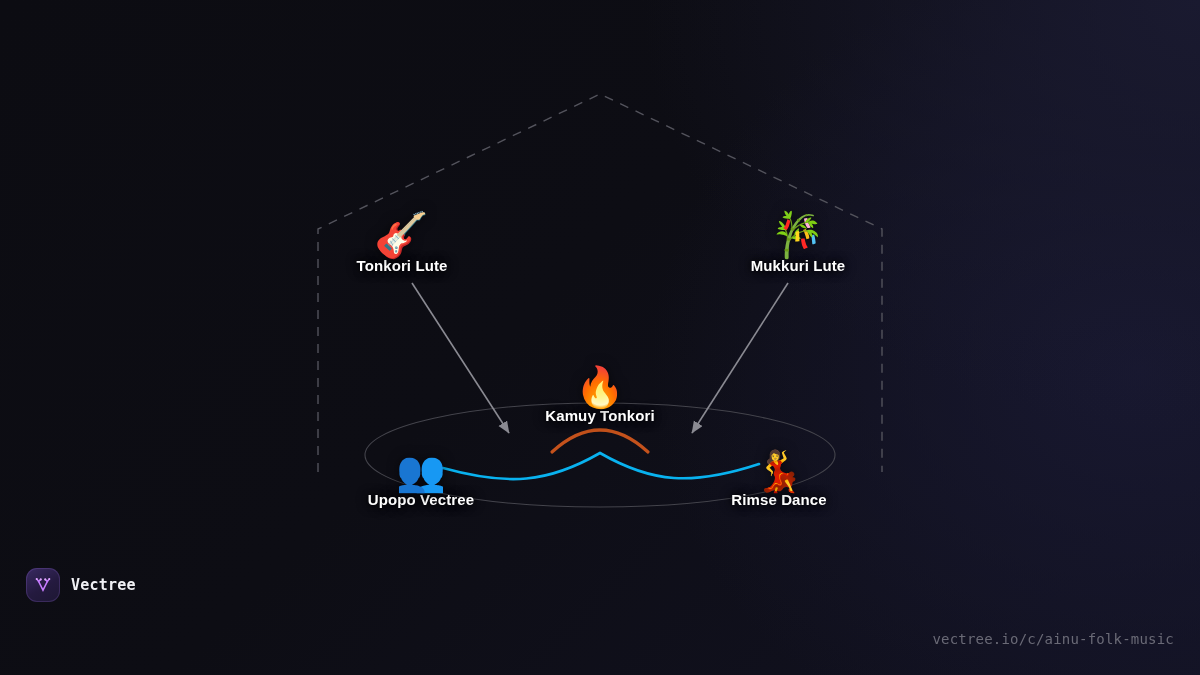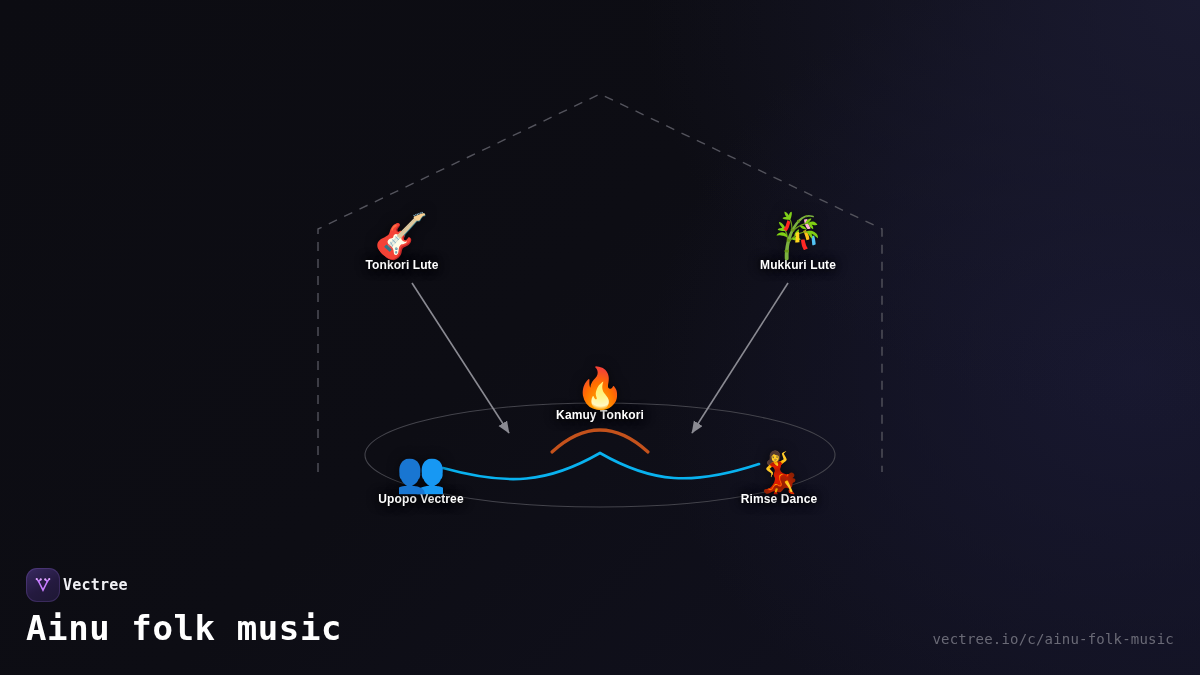--- a/index.html
+++ b/index.html
@@ -26,41 +26,41 @@
     transform:translate(-50%,-50%);
     white-space:nowrap;
   }
   .node .emoji {
     font-size:44px;
     line-height:1;
     display:block;
     filter: drop-shadow(0 0 6px rgba(0,0,0,.55));
   }
   .node .label {
-    font-size:12px;
+    font-size:15px;
     font-weight:bold;
     color:#ffffff;
     letter-spacing:.1px;
     text-shadow:0 0 6px rgba(0,0,0,.95), 0 0 12px rgba(0,0,0,.8);
   }
   .node.sm .emoji { font-size:40px; }
 
   
   #footer {
     position:absolute;
     left:0; right:0; bottom:0;
     height:110px;
     padding:0 26px;
   }
   #brand {
     position:absolute;
     left:26px; top:3px;
     display:flex;
     align-items:center;
-    gap:3px;
+    gap:11px;
   }
   #logo-mark {
     width:34px; height:34px;
     border-radius:11px;
     background:linear-gradient(150deg,#3a2a62 0%,#241a3f 55%,#1d1733 100%);
     display:flex; align-items:center; justify-content:center;
     box-shadow:0 0 0 1px rgba(150,110,220,.22) inset;
   }
   #brand-name {
     font-family:"DejaVu Sans Mono", monospace;
@@ -151,16 +151,15 @@
           <circle cx="4.7" cy="5.0" r="1.05"></circle>
           <circle cx="8.8" cy="5.4" r="1.05"></circle>
           <circle cx="17.3" cy="5.0" r="1.05"></circle>
           <circle cx="13.2" cy="5.4" r="1.05"></circle>
         </g>
       </svg>
     </span>
     <span id="brand-name">Vectree</span>
   </div>
 
-  <div id="page-title">Ainu folk music</div>
 
   <div id="share-url">vectree.io/c/ainu-folk-music</div>
 </div>
 
 </body></html>

